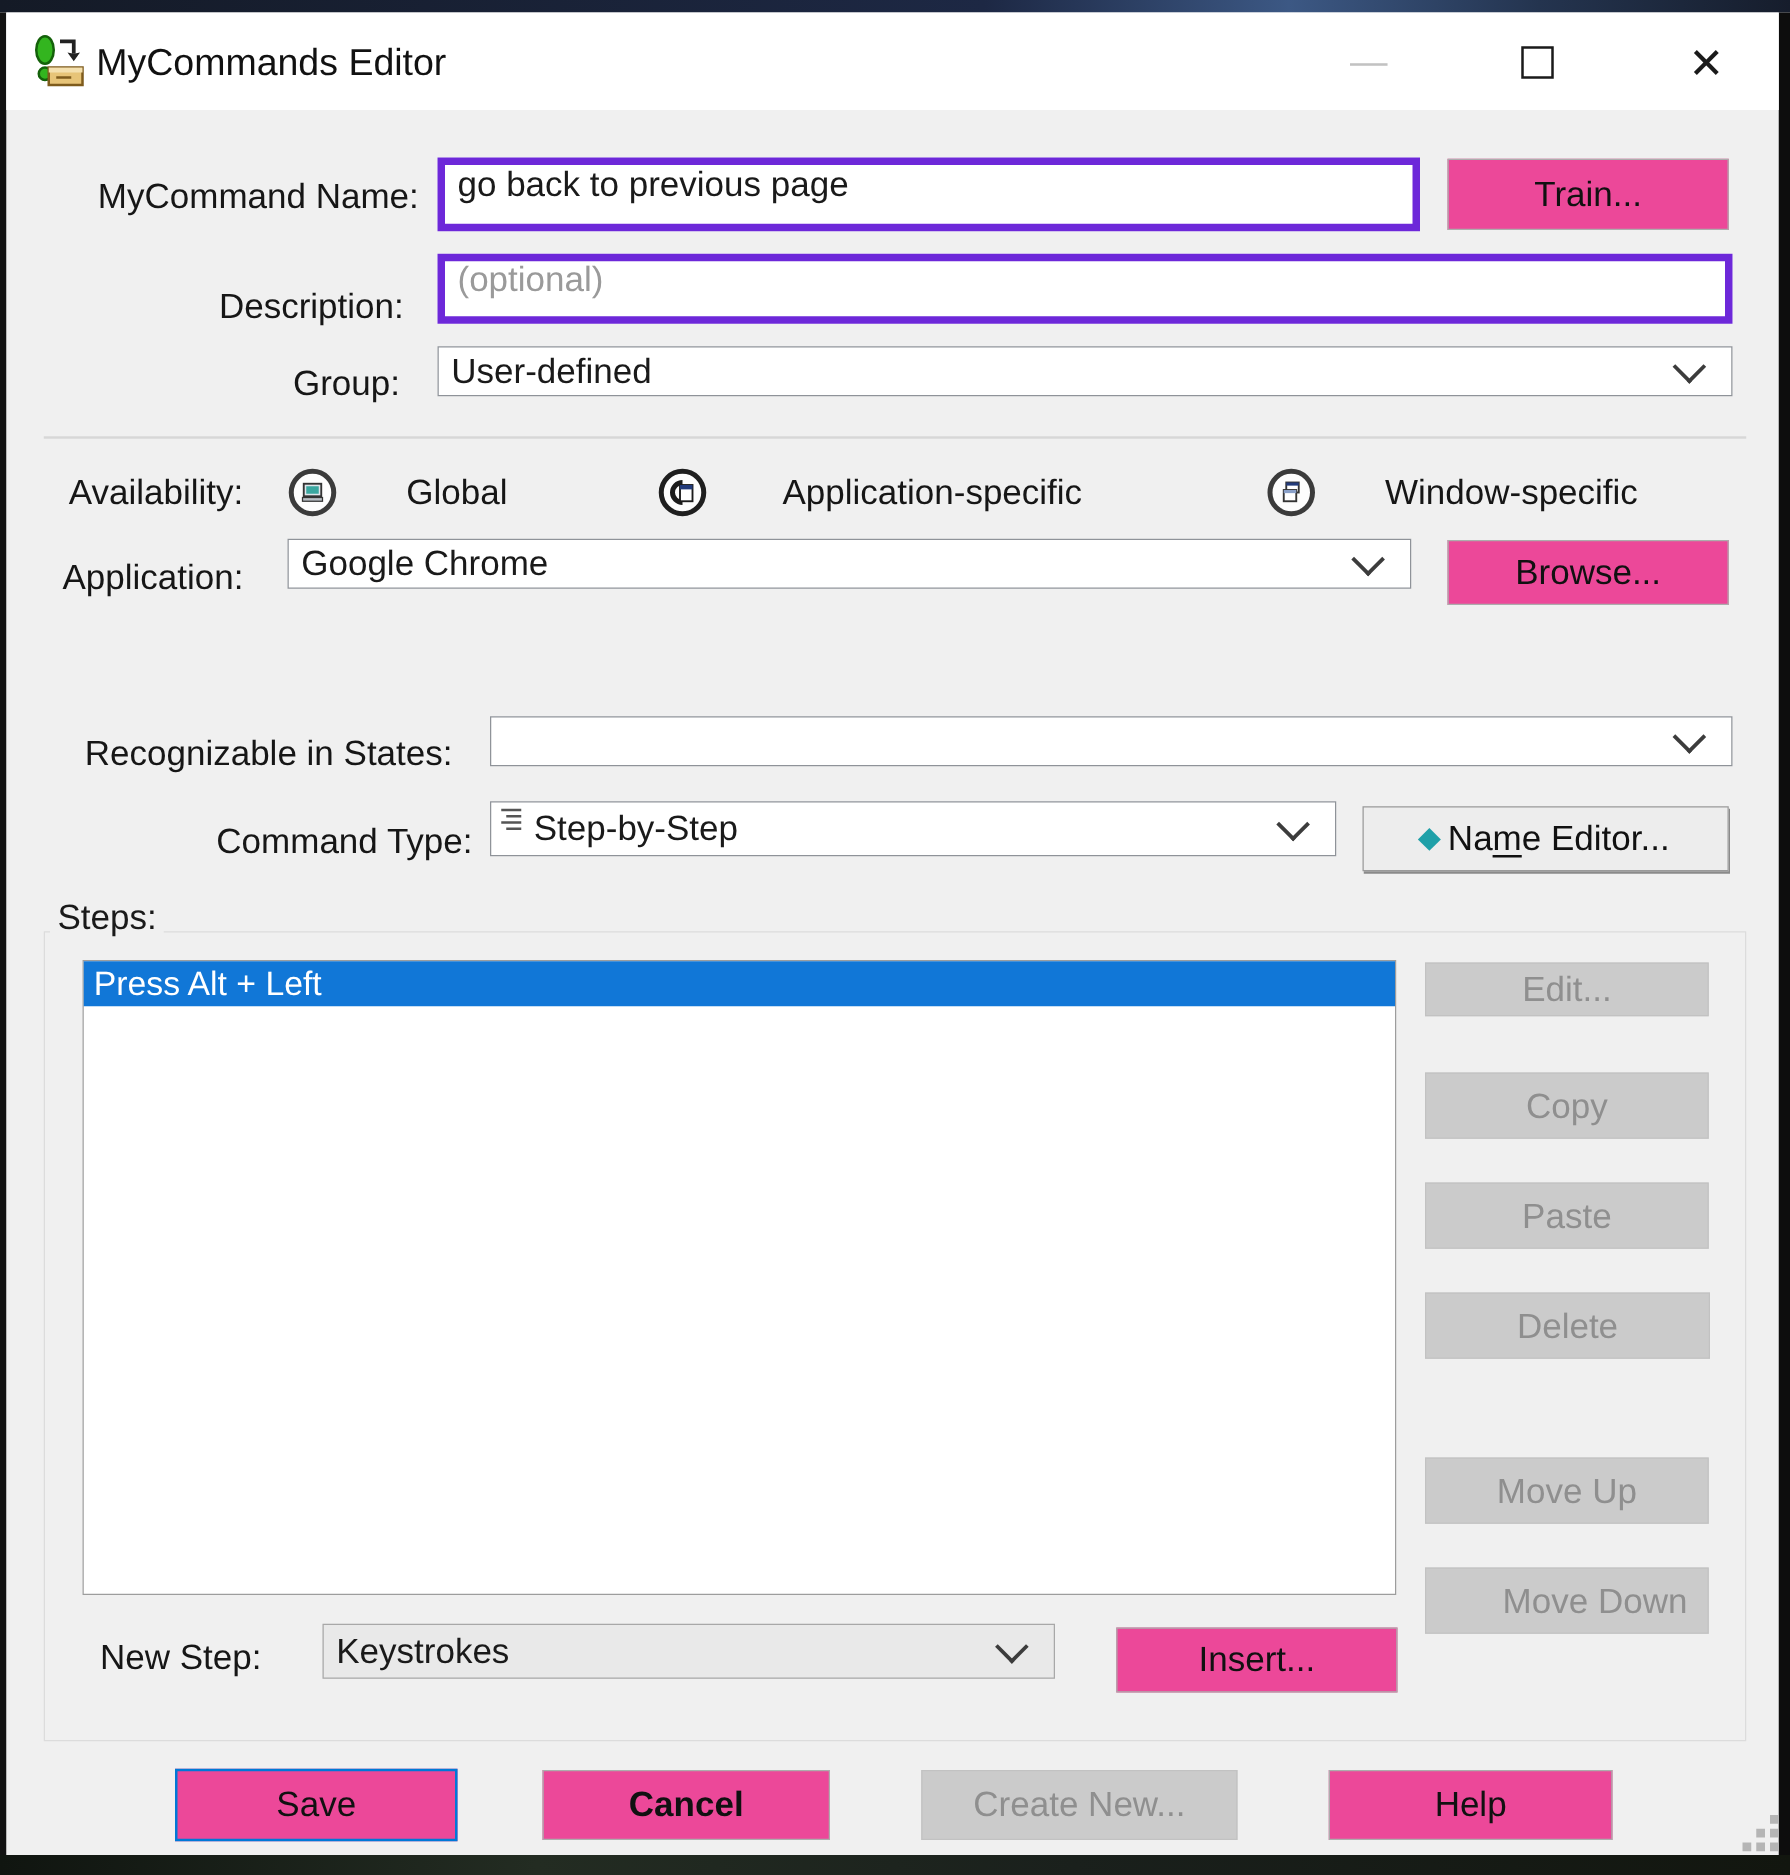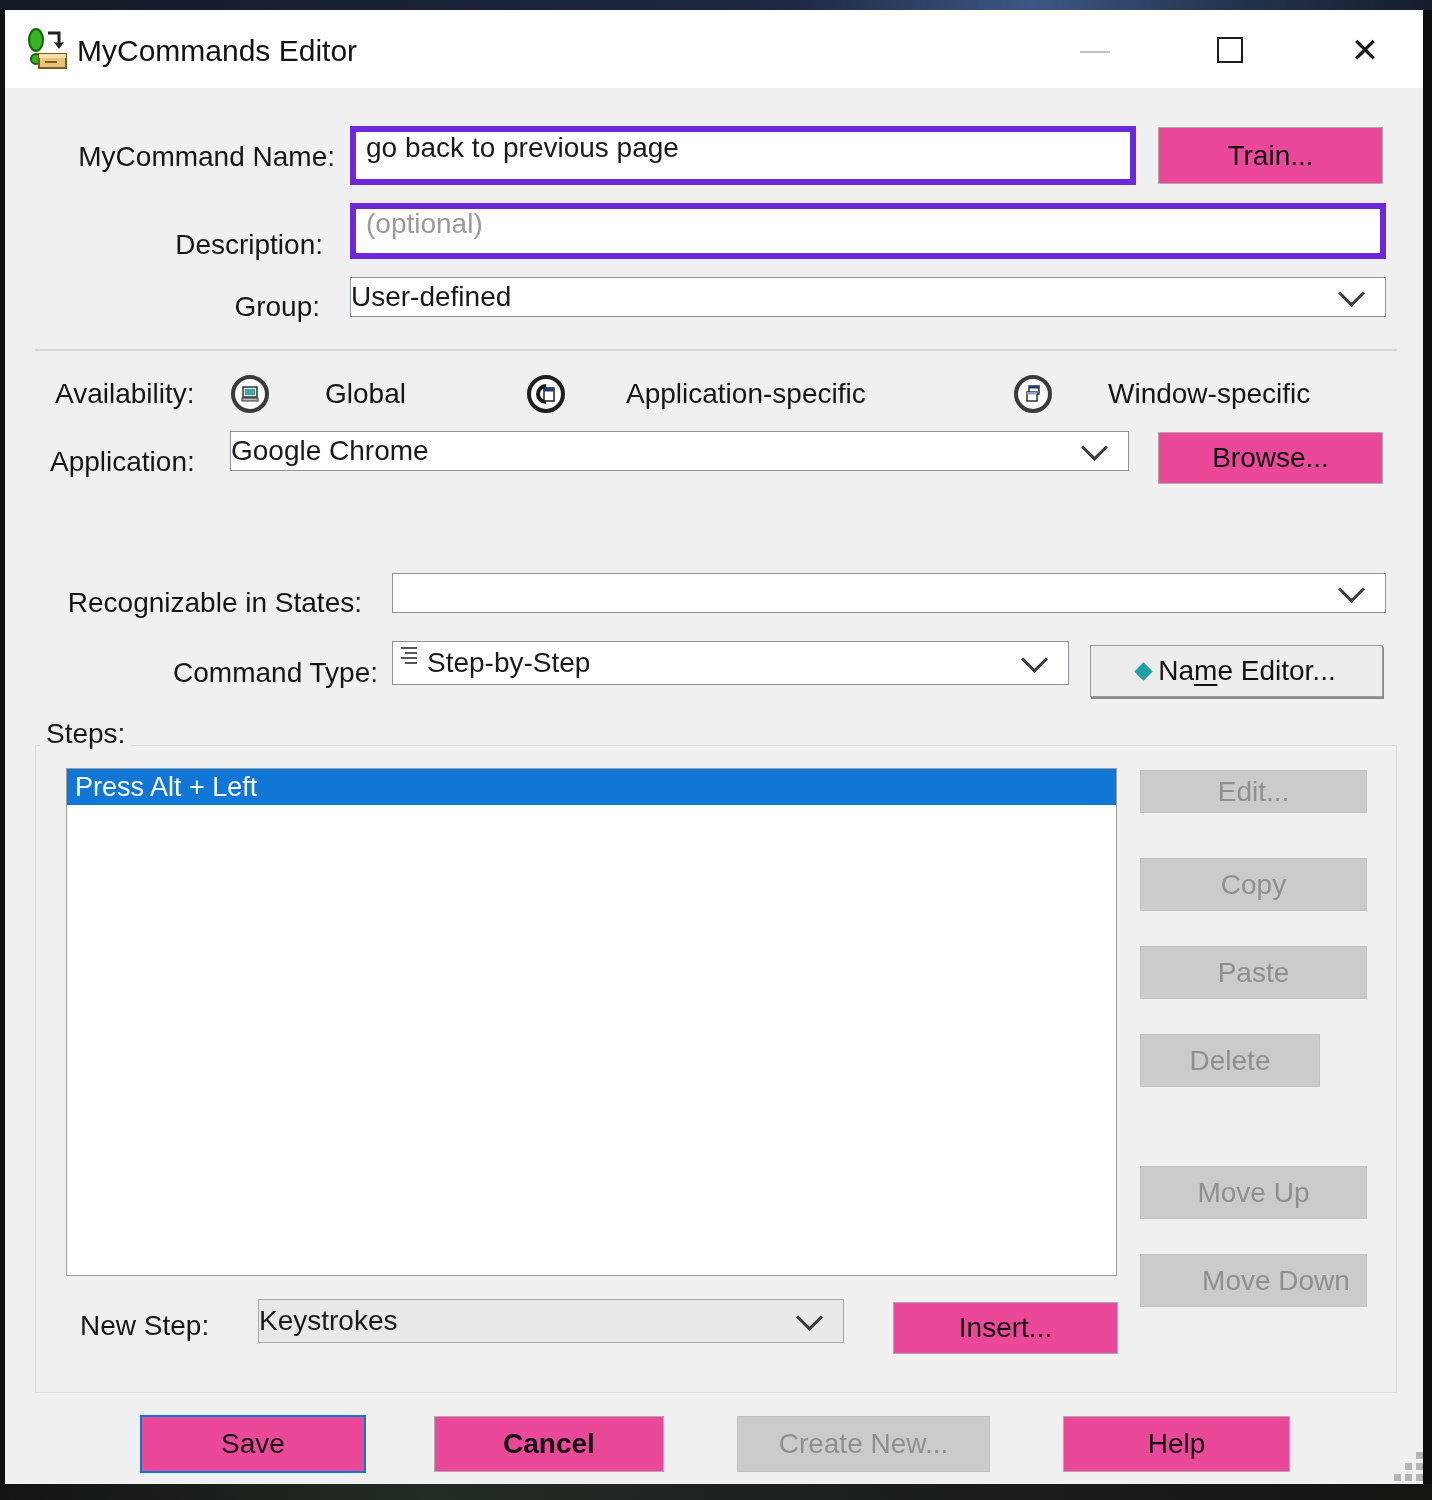--- a/index.html
+++ b/index.html
@@ -18,21 +18,21 @@
   .tb-min{left:1060px;color:#c2c2c2;font-size:30px;}
   .tb-max{left:1195px;}
   .tb-max .box{width:22px;height:22px;border:2px solid #1a1a1a;}
   .tb-close{left:1330px;font-size:34px;color:#1a1a1a;}
   
   .lbl{position:absolute;font-size:28px;color:#161616;white-space:nowrap;}
   .edit{position:absolute;background:#fff;border:6px solid #6d28d9;font-size:28px;
     color:#1a1a1a;padding:6px 10px 0 10px;box-sizing:border-box;font-family:"Liberation Sans",sans-serif;}
   .edit::placeholder{color:#9a9a9a;}
   .combo{position:absolute;background:#fff;border:1px solid #8f9399;box-sizing:border-box;
-    display:flex;align-items:center;font-size:28px;}
+    display:flex;align-items:center;font-size:28px;padding-left:10px;}
   .combo .val{flex:1;white-space:nowrap;overflow:hidden;}
   .chev{width:16px;height:16px;border-right:3px solid #3c3c3c;border-bottom:3px solid #3c3c3c;
     transform:rotate(45deg);margin:-8px 24px 0 0;flex:none;}
   .btn{position:absolute;background:#ec4899;border:1px solid #acacac;font-size:28px;color:#111;
     display:flex;align-items:center;justify-content:center;box-sizing:border-box;cursor:default;}
   .btn.disabled{background:#cbcbcb;border-color:#c2c2c2;color:#8f8f8f;}
   .btn.default{border:2px solid #0078d7;}
   .divider{position:absolute;left:35px;top:349px;width:1362px;height:0;border-top:2px solid #d7d7d7;}
   
   .avail-radio{position:absolute;width:38px;height:38px;border-radius:50%;background:#fdfdfd;
@@ -168,21 +168,21 @@
   <div class="groupbox"></div>
   <div class="groupbox-label">Steps:</div>
 
   <div class="steps-list">
     <div class="step-row">Press Alt + Left</div>
   </div>
 
   <div class="btn disabled" style="left:1140px;top:770px;width:227px;height:43px;">Edit...</div>
   <div class="btn disabled" style="left:1140px;top:858px;width:227px;height:53px;">Copy</div>
   <div class="btn disabled" style="left:1140px;top:946px;width:227px;height:53px;">Paste</div>
-  <div class="btn disabled" style="left:1140px;top:1034px;width:180px;height:53px;">Delete</div>
+  <div class="btn disabled" style="left:1140px;top:1034px;width:228px;height:53px;">Delete</div>
   <div class="btn disabled" style="left:1140px;top:1166px;width:227px;height:53px;">Move Up</div>
   <div class="btn disabled" style="left:1140px;top:1254px;width:227px;height:53px;padding-left:45px;">Move Down</div>
 
   <div class="lbl" style="left:80px;top:1310px;">New Step:</div>
   <div class="combo gray" style="left:258px;top:1299px;width:586px;height:44px;">
     <span class="val">Keystrokes</span>
     <span class="chev"></span>
   </div>
   <div class="btn" style="left:893px;top:1302px;width:225px;height:52px;">Insert...</div>
 

